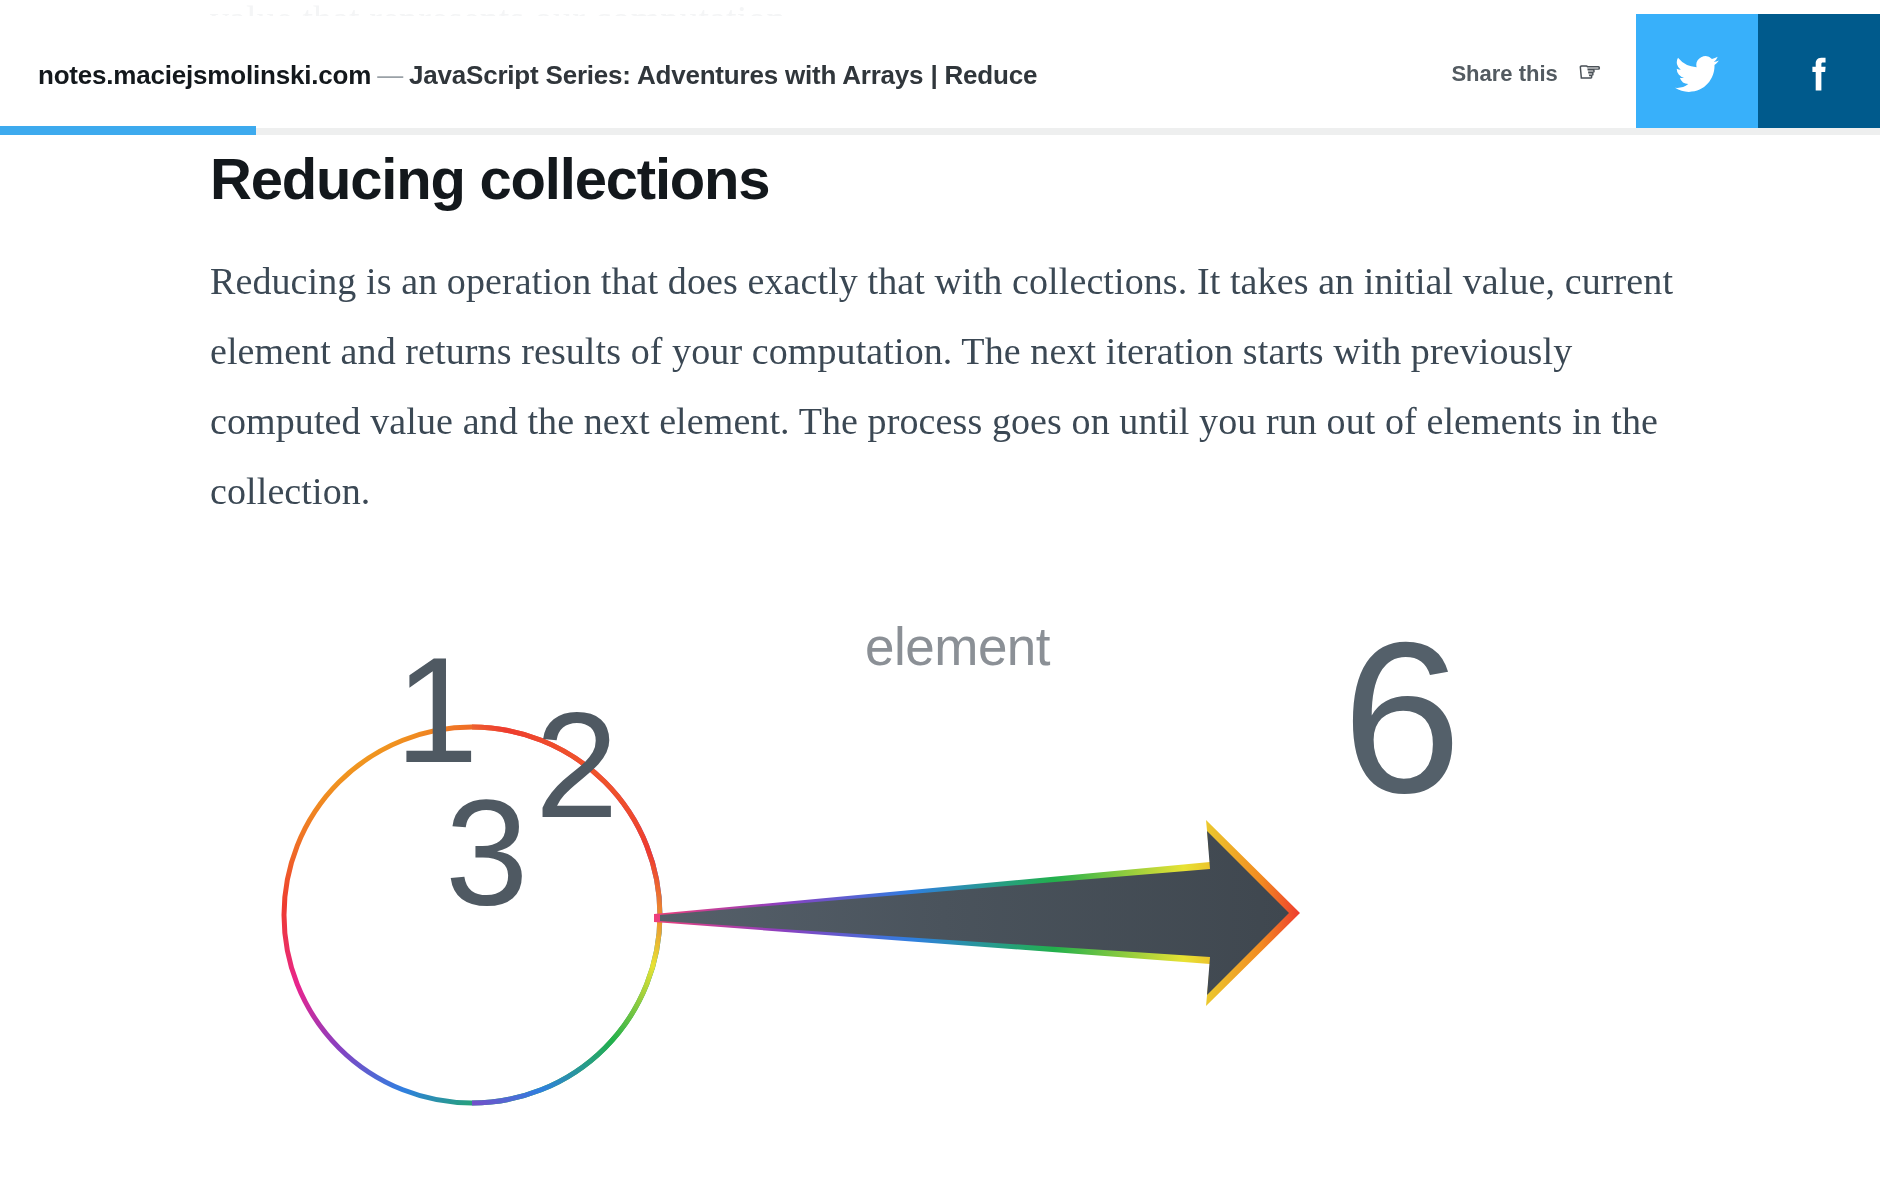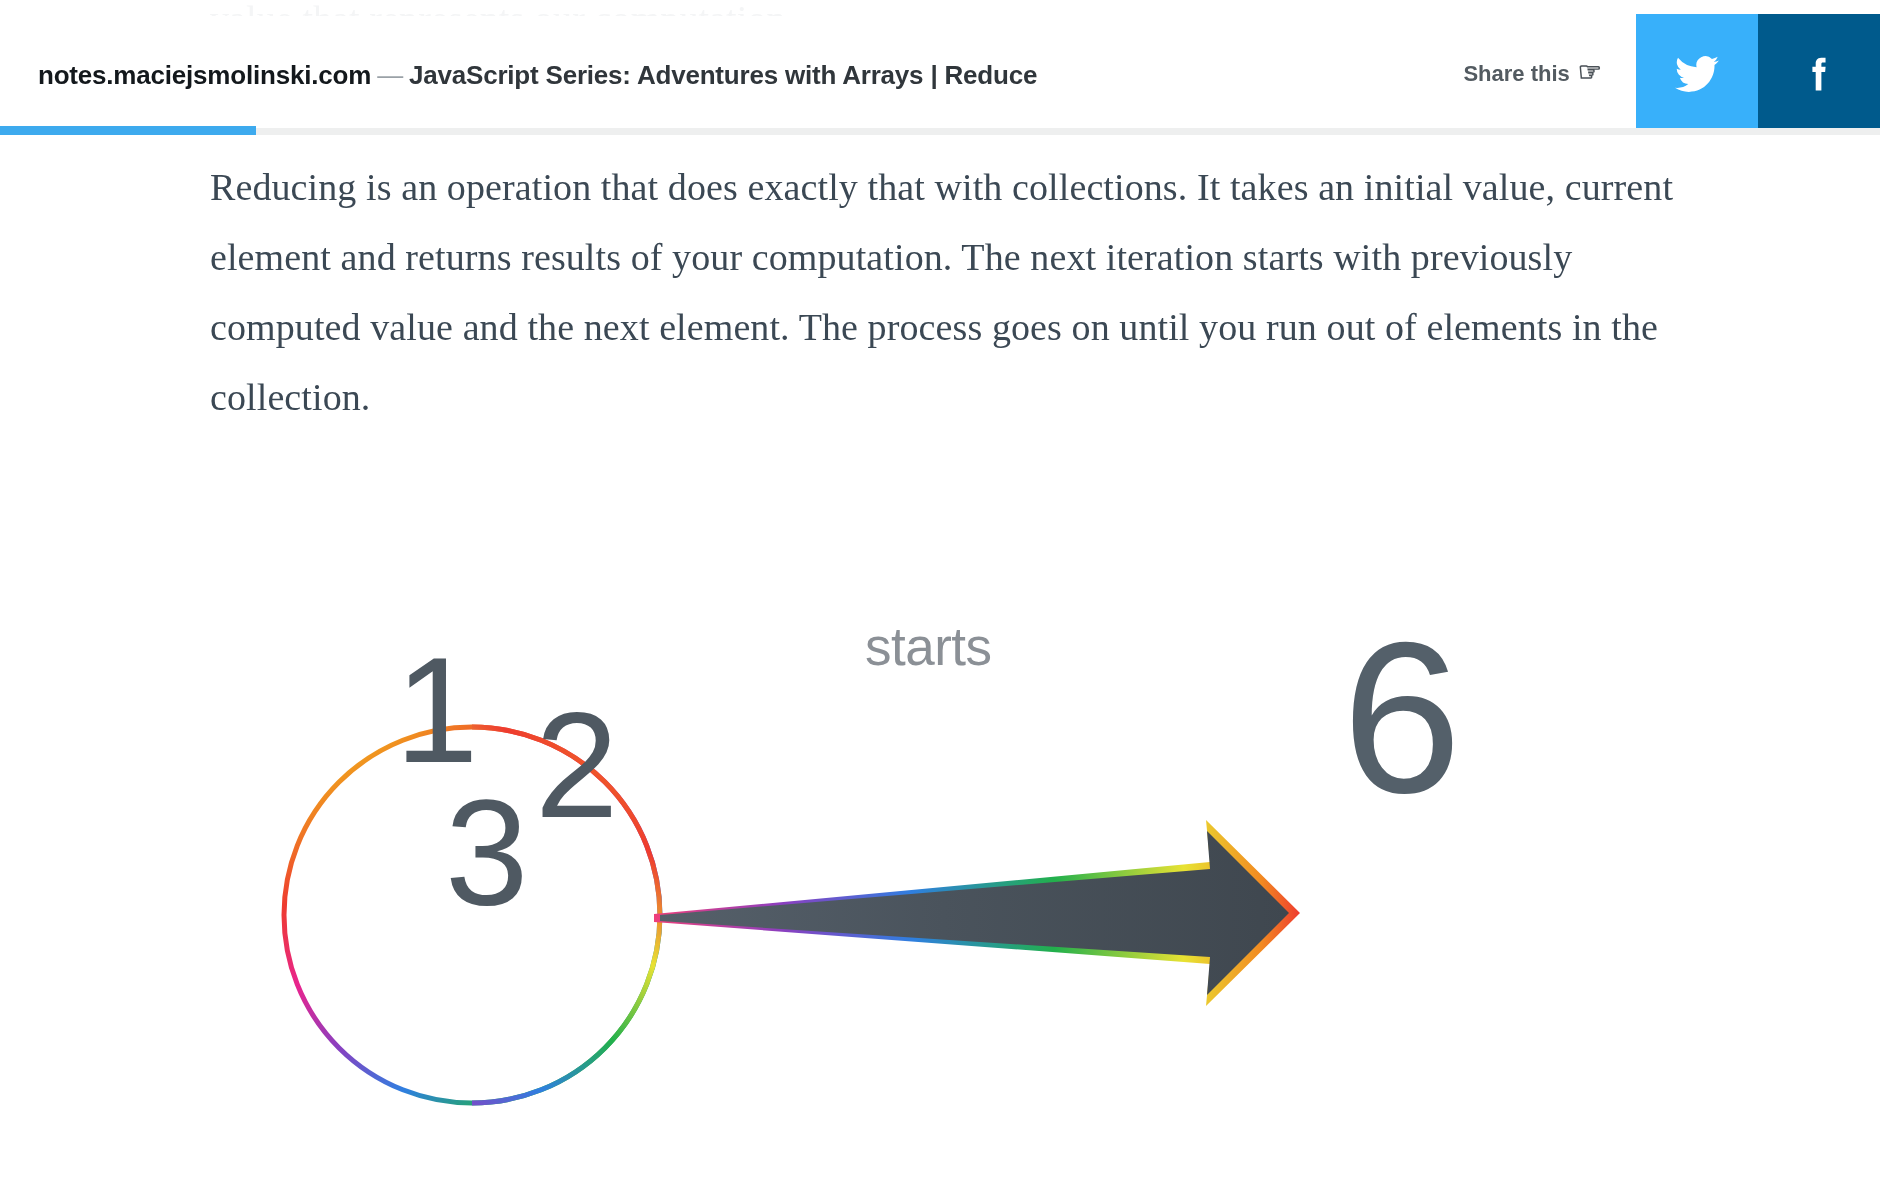--- a/index.html
+++ b/index.html
@@ -69,21 +69,21 @@
   .share-wrap {
     margin-left: auto;
     display: flex;
     align-items: center;
     height: 115px;
   }
 
   .share-label {
     display: flex;
     align-items: center;
-    gap: 8px;
+    gap: 20px;
     font-size: 22px;
     font-weight: 700;
     color: #535b61;
     padding-right: 34px;
     white-space: nowrap;
     line-height: 1;
   }
   .share-hand {
     font-size: 27px;
     color: #4a5157;
@@ -236,20 +236,21 @@
         </div>
 
       </div>
     </div>
 
     <div class="progress-track"></div>
     <div class="progress-fill" style="width:256px"></div>
   </div>
 
   <div class="article">
+    <h1 class="article-heading">Reducing collections</h1>
     <p class="article-body">Reducing is an operation that does exactly that with collections. It takes an initial value, current element and returns results of your computation. The next iteration starts with previously computed value and the next element. The process goes on until you run out of elements in the collection.</p>
   </div>
 
   <div class="figure">
 
     <svg width="1470" height="470" viewBox="0 0 1470 470" aria-hidden="true">
       <defs>
         <linearGradient id="ringGrad" gradientUnits="userSpaceOnUse" x1="130" y1="0" x2="430" y2="430">
           <stop offset="0" stop-color="#e8dd2e"></stop>
           <stop offset="0.12" stop-color="#f0961f"></stop>
@@ -290,17 +291,17 @@
       <path d="M262 27 A188 188 0 0 1 262 403" fill="none" stroke="url(#ringGrad2)" stroke-width="5"></path>
 
       <path d="M444 214 L1000 162 L996 120 L1090 213 L996 306 L1000 264 L444 222 Z" fill="url(#arrowEdge)"></path>
       <path d="M450 215 L1000 169 L997 131 L1079 213 L997 295 L1000 257 L450 221 Z" fill="url(#arrowBody)"></path>
     </svg>
 
     <span class="fig-num fig-num-1">1</span>
     <span class="fig-num fig-num-2">2</span>
     <span class="fig-num fig-num-3">3</span>
 
-    <span class="fig-reduce-label">starts</span>
+    <span class="fig-reduce-label">element</span>
     <span class="fig-result">6</span>
   </div>
 
 </div>
 
 </body></html>

